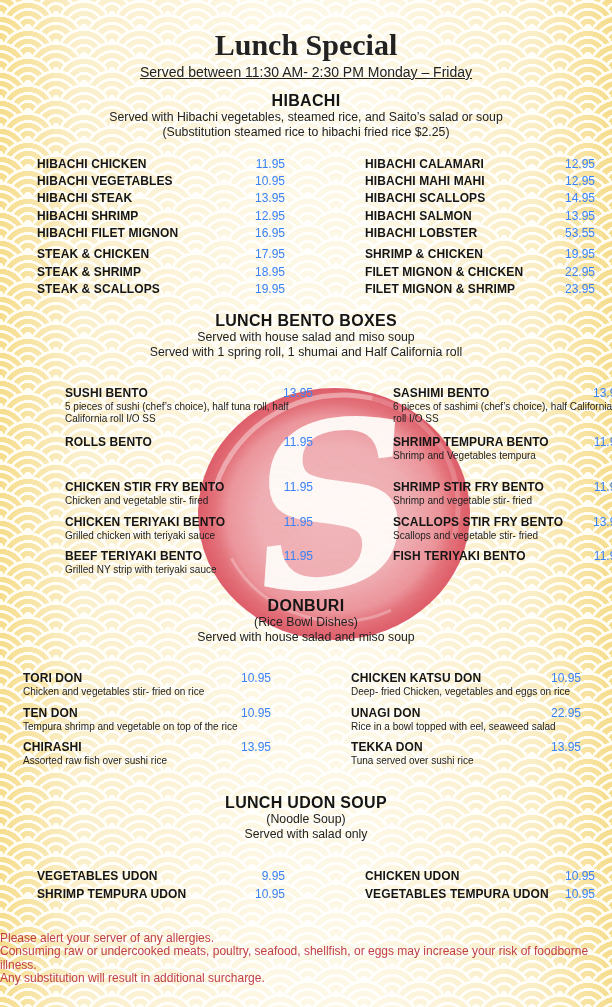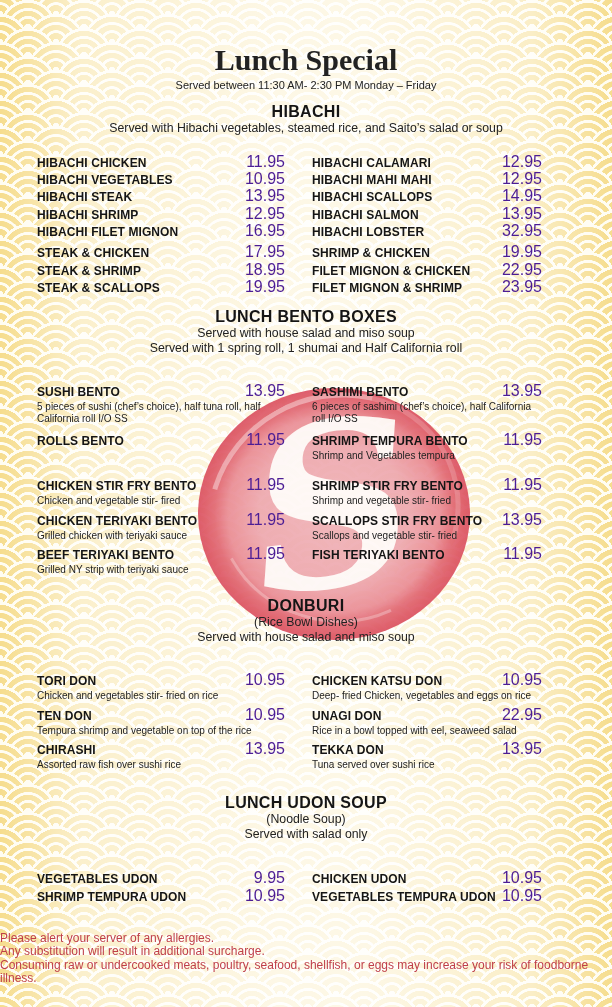--- a/index.html
+++ b/index.html
@@ -54,46 +54,46 @@
   .wm-s{
     font-family:"DejaVu Serif", serif;
     font-style:italic;font-weight:bold;
     font-size:225px;line-height:1;
     color:rgba(255,252,250,0.95);
     transform:rotate(-7deg) translateY(-8px);
     user-select:none;
   }
   .content{position:absolute;inset:0;}
   
-  .menu-header{text-align:center;padding-top:43px;}
+  .menu-header{text-align:center;padding-top:28px;}
   .page-title{
     font-family:"Liberation Serif", serif;
     font-weight:bold;font-size:30px;line-height:1.1;color:#222;
   }
-  .page-subtitle{font-size:11px;margin-top:3px;color:#222;}
+  .page-subtitle{font-size:14px;margin-top:3px;color:#222;text-decoration:underline;}
   
   .menu-section{margin-top:0;}
   .sec-head{text-align:center;}
   .sec-title{font-size:16px;font-weight:bold;letter-spacing:.3px;color:#151515;}
   .sec-sub{font-size:12.3px;line-height:15px;color:#222;}
   .sec-0 .sec-head{margin-top:12px;}
   .sec-1 .sec-head{margin-top:13px;}
   .sec-2 .sec-head{margin-top:21px;}
   .sec-3 .sec-head{margin-top:19px;}
-  .cols{display:flex;padding-left:37px;padding-right:45px;gap:27px;}
+  .cols{display:flex;padding-left:37px;padding-right:45px;gap:80px;}
   .sec-0 .cols{margin-top:17px;}
-  .sec-1 .cols{margin-top:26px;}
-  .sec-2 .cols{margin-top:26px;}
+  .sec-1 .cols{margin-top:26px;margin-left:28px;}
+  .sec-2 .cols{margin-top:26px;justify-content:center;}
   .sec-3 .cols{margin-top:27px;}
   .col-left{width:248px;flex:none;}
   .col-right{width:230px;flex:none;}
   .item-block{}
   .item-row{display:flex;justify-content:space-between;align-items:baseline;}
   .item-name{font-weight:bold;font-size:12px;letter-spacing:.1px;color:#151515;white-space:nowrap;}
-  .item-price{font-size:16px;color:#4c1d95;}
+  .item-price{font-size:12px;color:#3b82f6;}
   .item-desc{font-size:10px;line-height:12px;color:#222;margin-top:1px;}
   
   .sec-0 .item-block{height:17.2px;}
   .sec-0 .item-block.gap{margin-top:4.5px;}
   .sec-3 .item-block{height:18px;}
   .sec-1 .item-block:nth-child(1){min-height:49px;}
   .sec-1 .item-block:nth-child(2){min-height:45px;}
   .sec-1 .item-block:nth-child(3){min-height:35px;}
   .sec-1 .item-block:nth-child(4){min-height:34px;}
   .sec-2 .item-block{min-height:34.6px;}
@@ -120,20 +120,21 @@
     <header class="menu-header">
       <div class="page-title">Lunch Special</div>
       <div class="page-subtitle">Served between 11:30 AM- 2:30 PM Monday – Friday</div>
     </header>
 
     <main id="sections">
         <section class="menu-section sec-0">
           <div class="sec-head">
             <div class="sec-title">HIBACHI</div>
             <div class="sec-sub">Served with Hibachi vegetables, steamed rice, and Saito’s salad or soup</div>
+            <div class="sec-sub">(Substitution steamed rice to hibachi fried rice $2.25)</div>
           </div>
           <div class="cols">
             <div class="col-left">
               <div class="item-block">
                 <div class="item-row">
                   <span class="item-name">HIBACHI CHICKEN</span>
                   <span class="item-price">11.95</span>
                 </div>
               </div>
               <div class="item-block">
@@ -200,21 +201,21 @@
               </div>
               <div class="item-block">
                 <div class="item-row">
                   <span class="item-name">HIBACHI SALMON</span>
                   <span class="item-price">13.95</span>
                 </div>
               </div>
               <div class="item-block">
                 <div class="item-row">
                   <span class="item-name">HIBACHI LOBSTER</span>
-                  <span class="item-price">32.95</span>
+                  <span class="item-price">53.55</span>
                 </div>
               </div>
               <div class="item-block gap">
                 <div class="item-row">
                   <span class="item-name">SHRIMP &amp; CHICKEN</span>
                   <span class="item-price">19.95</span>
                 </div>
               </div>
               <div class="item-block">
                 <div class="item-row">
@@ -401,17 +402,17 @@
                   <span class="item-price">10.95</span>
                 </div>
               </div>
             </div>
           </div>
         </section>
       </main>
 
     <footer class="menu-footer">
       <div>Please alert your server of any allergies.</div>
+      <div>Consuming raw or undercooked meats, poultry, seafood, shellfish, or eggs may increase your risk of foodborne illness.</div>
       <div>Any substitution will result in additional surcharge.</div>
-      <div>Consuming raw or undercooked meats, poultry, seafood, shellfish, or eggs may increase your risk of foodborne illness.</div>
     </footer>
   </div>
 </div>
 
 </body></html>

